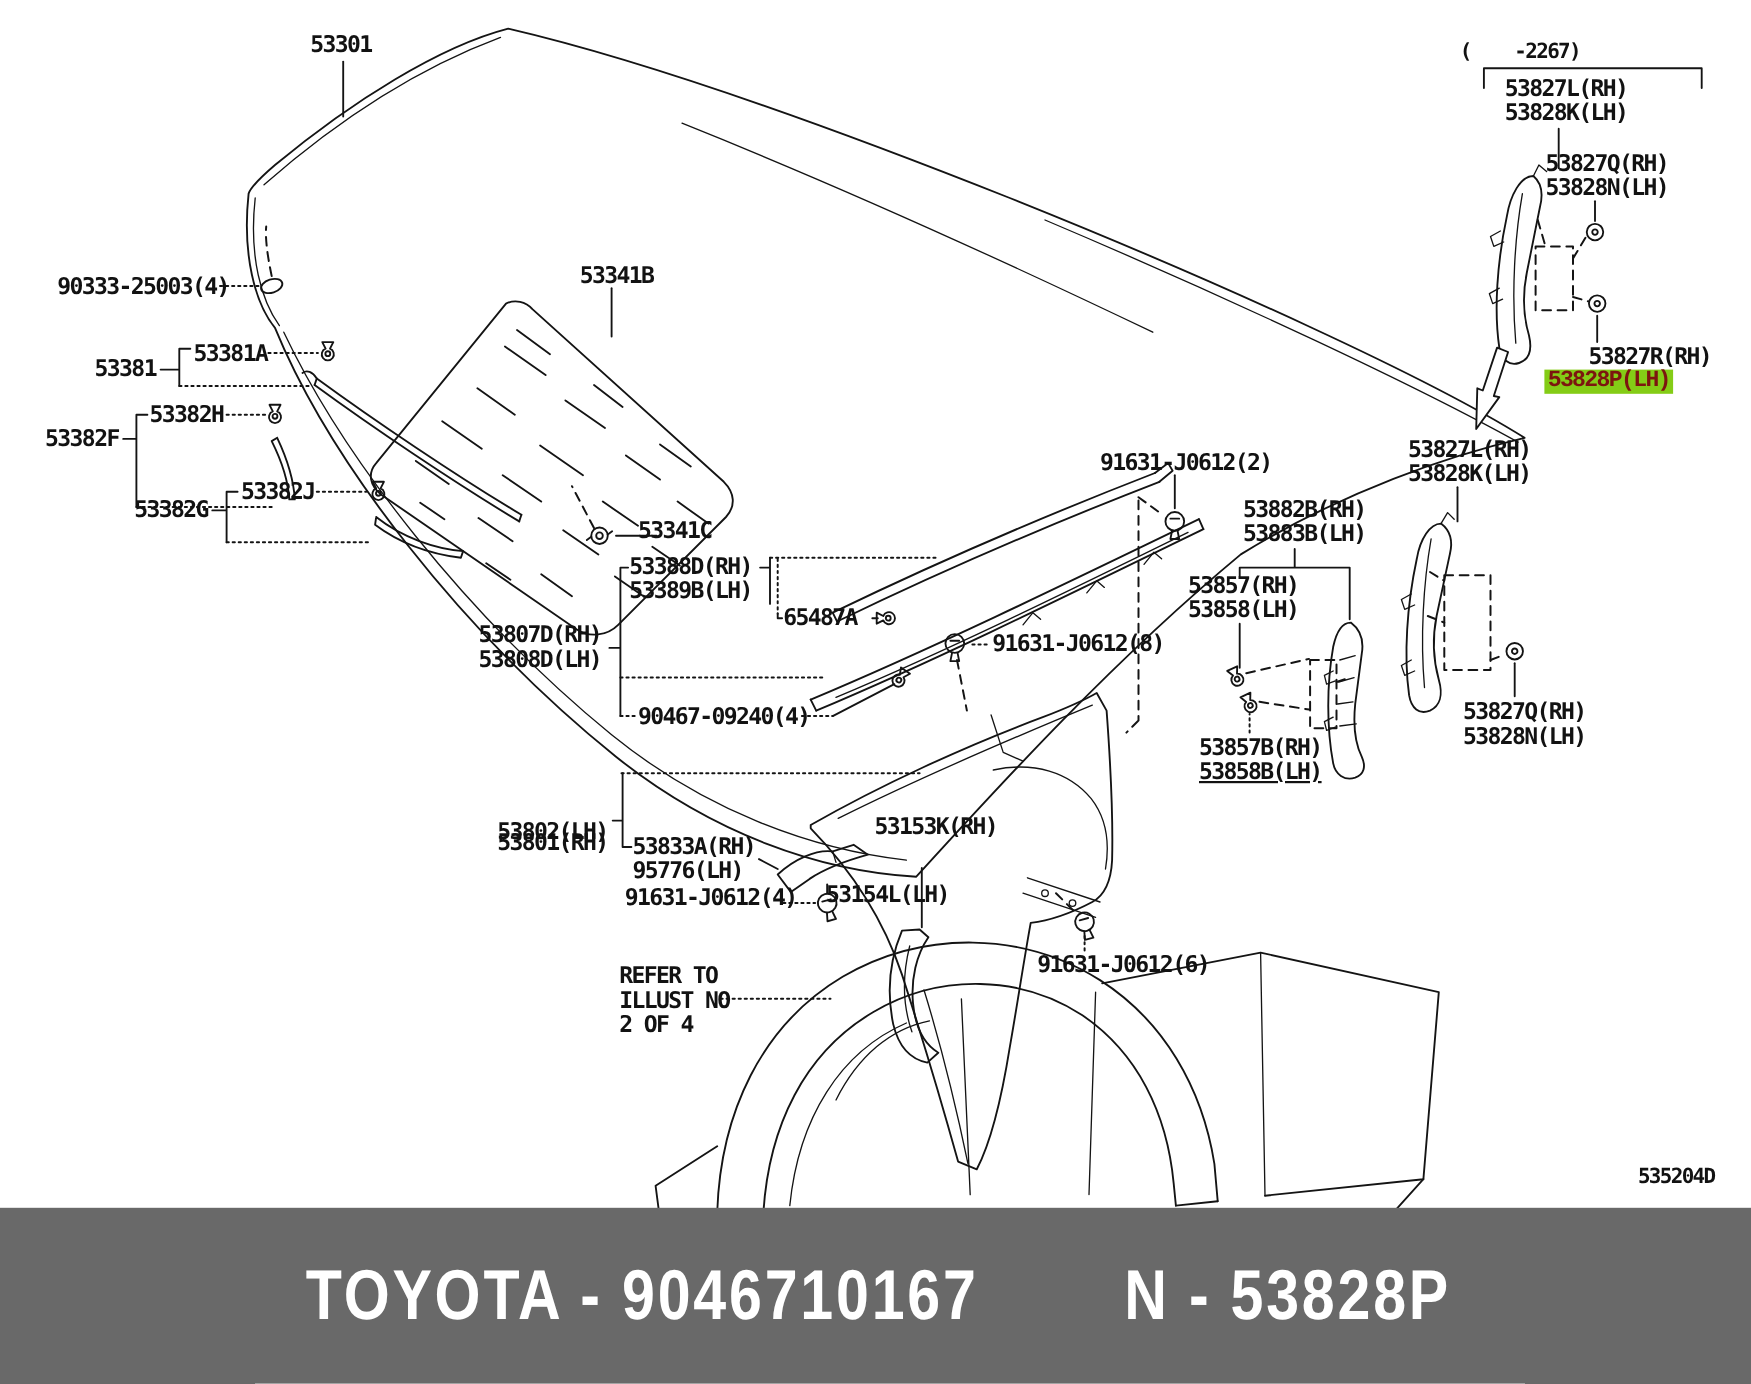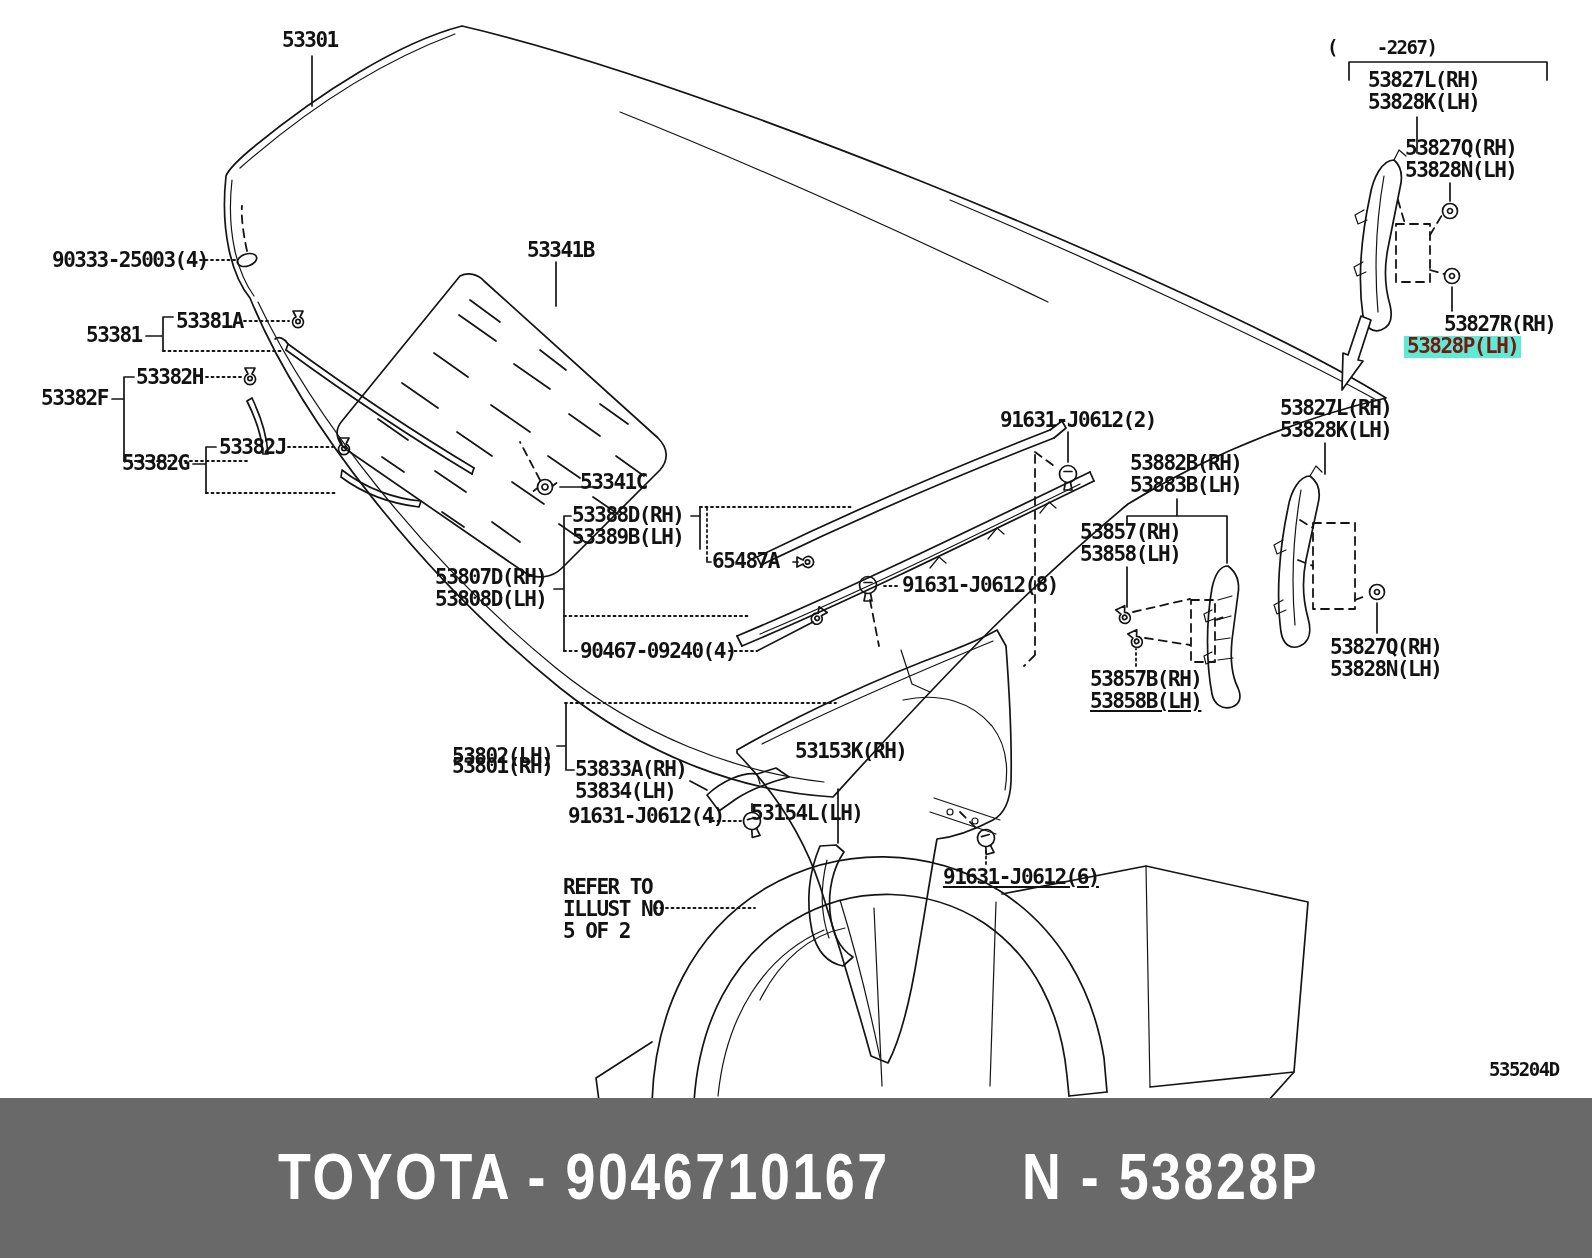--- a/index.html
+++ b/index.html
@@ -12,21 +12,21 @@
   svg *{stroke:#141414;fill:none;stroke-width:1.7;stroke-linecap:round;stroke-linejoin:round;}
   svg .dot{stroke-dasharray:2 3.5;stroke-width:1.8;}
   svg .dash{stroke-dasharray:8 6;stroke-width:1.8;}
   svg .thin{stroke-width:1.2;}
   svg .wfill{fill:#ffffff;}
   .lbl{
     position:absolute;white-space:pre;line-height:1.04;
     font-family:"DejaVu Sans Mono",monospace;font-weight:bold;
     font-size:21px;letter-spacing:-1.5px;color:#121212;
   }
-  .lbl.hl{background:#5eead4;color:#7c150f;padding:0 3px;margin:-1px 0 0 -3px;}
+  .lbl.hl{background:#84cc16;color:#7c150f;padding:0 3px;margin:-1px 0 0 -3px;font-family:Liberation Mono, monospace;}
   #footer-bar{
     position:absolute;left:0;top:1098px;width:1592px;height:160px;
     background:#696969;
   }
   .bar-text{
     position:absolute;top:1140px;color:#ffffff;
     font-family:"Liberation Sans",sans-serif;font-weight:bold;
     font-size:64px;letter-spacing:3px;white-space:pre;
     transform:scaleX(0.84);transform-origin:left center;
   }
@@ -275,28 +275,28 @@
       <div class="lbl" style="left: 1080px; top: 522px;">53857(RH)</div>
       <div class="lbl" style="left: 1080px; top: 544px;">53858(LH)</div>
       <div class="lbl" style="left: 580px; top: 641px;">90467-09240(4)</div>
       <div class="lbl" style="left: 1090px; top: 669px;">53857B(RH)</div>
       <div class="lbl" style="left: 1090px; top: 691px; text-decoration: underline;">53858B(LH)</div>
       <div class="lbl" style="left: 1330px; top: 637px;">53827Q(RH)</div>
       <div class="lbl" style="left: 1330px; top: 659px;">53828N(LH)</div>
       <div class="lbl" style="left: 452px; top: 724px; margin-top: 32px;">53801(RH)</div>
       <div class="lbl" style="left: 452px; top: 746px;">53802(LH)</div>
       <div class="lbl" style="left: 575px; top: 759px;">53833A(RH)</div>
-      <div class="lbl" style="left: 575px; top: 781px;">53834(LH)</div>
+      <div class="lbl" style="left: 575px; top: 781px;">95776(LH)</div>
       <div class="lbl" style="left: 795px; top: 741px;">53153K(RH)</div>
       <div class="lbl" style="left: 751px; top: 763px; margin-top: 40px;">53154L(LH)</div>
       <div class="lbl" style="left: 568px; top: 806px;">91631-J0612(4)</div>
-      <div class="lbl" style="left: 943px; top: 867px; text-decoration: underline;">91631-J0612(6)</div>
+      <div class="lbl" style="left: 943px; top: 867px;">91631-J0612(6)</div>
       <div class="lbl" style="left: 563px; top: 877px;">REFER TO</div>
       <div class="lbl" style="left: 563px; top: 899px;">ILLUST NO</div>
-      <div class="lbl" style="left: 563px; top: 921px;">5 OF 2</div>
+      <div class="lbl" style="left: 563px; top: 921px;">2 OF 4</div>
       <div class="lbl" style="left: 1327px; top: 38px; font-size: 19px;">(    -2267)</div>
       <div class="lbl" style="left: 1368px; top: 70px;">53827L(RH)</div>
       <div class="lbl" style="left: 1368px; top: 92px;">53828K(LH)</div>
       <div class="lbl" style="left: 1405px; top: 138px;">53827Q(RH)</div>
       <div class="lbl" style="left: 1405px; top: 160px;">53828N(LH)</div>
       <div class="lbl" style="left: 1408px; top: 314px; margin-left: 36px;">53827R(RH)</div>
       <div class="lbl hl" style="left: 1407px; top: 337px;">53828P(LH)</div>
       <div class="lbl" style="left: 1280px; top: 398px;">53827L(RH)</div>
       <div class="lbl" style="left: 1280px; top: 420px;">53828K(LH)</div>
     </div>

